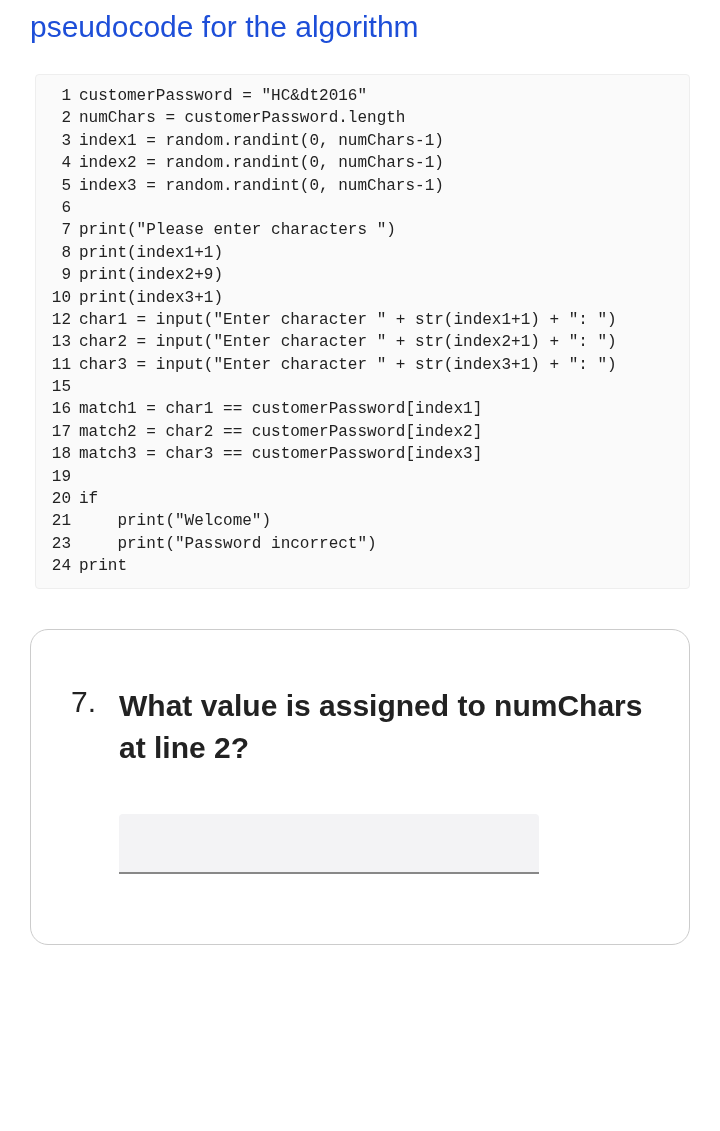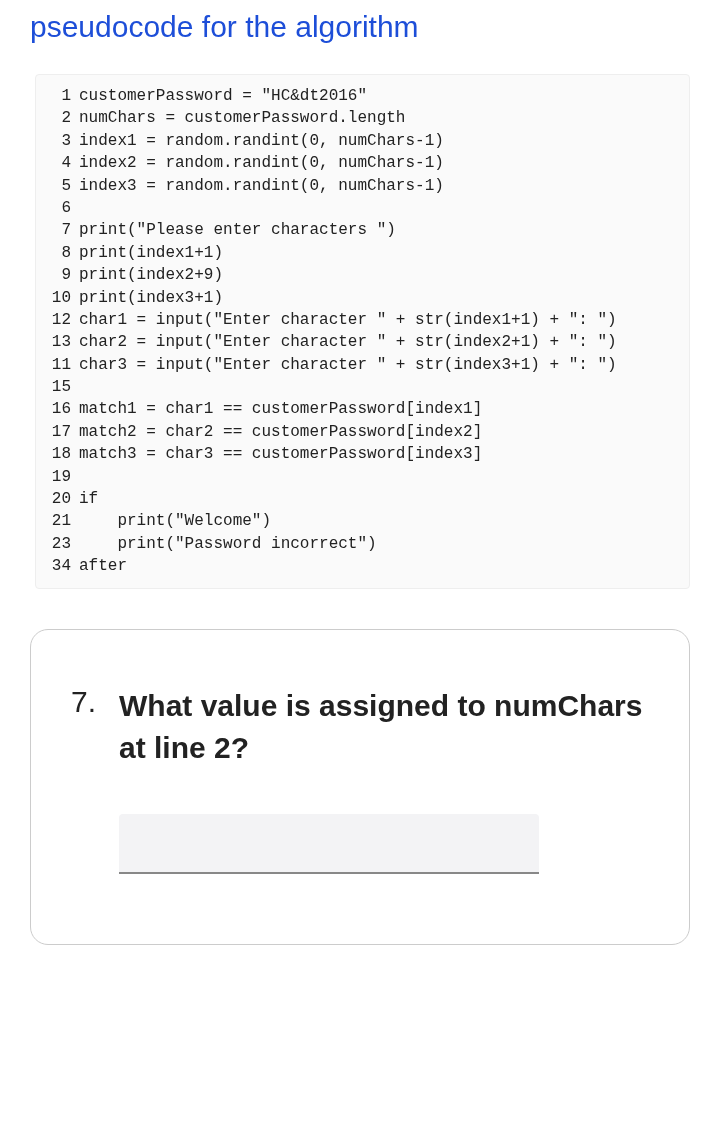--- a/index.html
+++ b/index.html
@@ -108,21 +108,21 @@
     <div class="code-line"><span class="line-num">13</span><span class="line-content">char2 = input("Enter character " + str(index2+1) + ": ")</span></div>
     <div class="code-line"><span class="line-num">11</span><span class="line-content">char3 = input("Enter character " + str(index3+1) + ": ")</span></div>
     <div class="code-line"><span class="line-num">15</span><span class="line-content"></span></div>
     <div class="code-line"><span class="line-num">16</span><span class="line-content">match1 = char1 == customerPassword[index1]</span></div>
     <div class="code-line"><span class="line-num">17</span><span class="line-content">match2 = char2 == customerPassword[index2]</span></div>
     <div class="code-line"><span class="line-num">18</span><span class="line-content">match3 = char3 == customerPassword[index3]</span></div>
     <div class="code-line"><span class="line-num">19</span><span class="line-content"></span></div>
     <div class="code-line"><span class="line-num">20</span><span class="line-content">if</span></div>
     <div class="code-line"><span class="line-num">21</span><span class="line-content">    print("Welcome")</span></div>
     <div class="code-line"><span class="line-num">23</span><span class="line-content">    print("Password incorrect")</span></div>
-    <div class="code-line"><span class="line-num">34</span><span class="line-content">after</span></div>
+    <div class="code-line"><span class="line-num">24</span><span class="line-content">print</span></div>
   </div>
 
 <div class="question-card">
   <div class="question-row">
     <div class="question-number">7.</div>
     <div class="question-text">What value is assigned to numChars at line 2?</div>
   </div>
   <input type="text" class="answer-input" value="" style="">
 </div>
 

